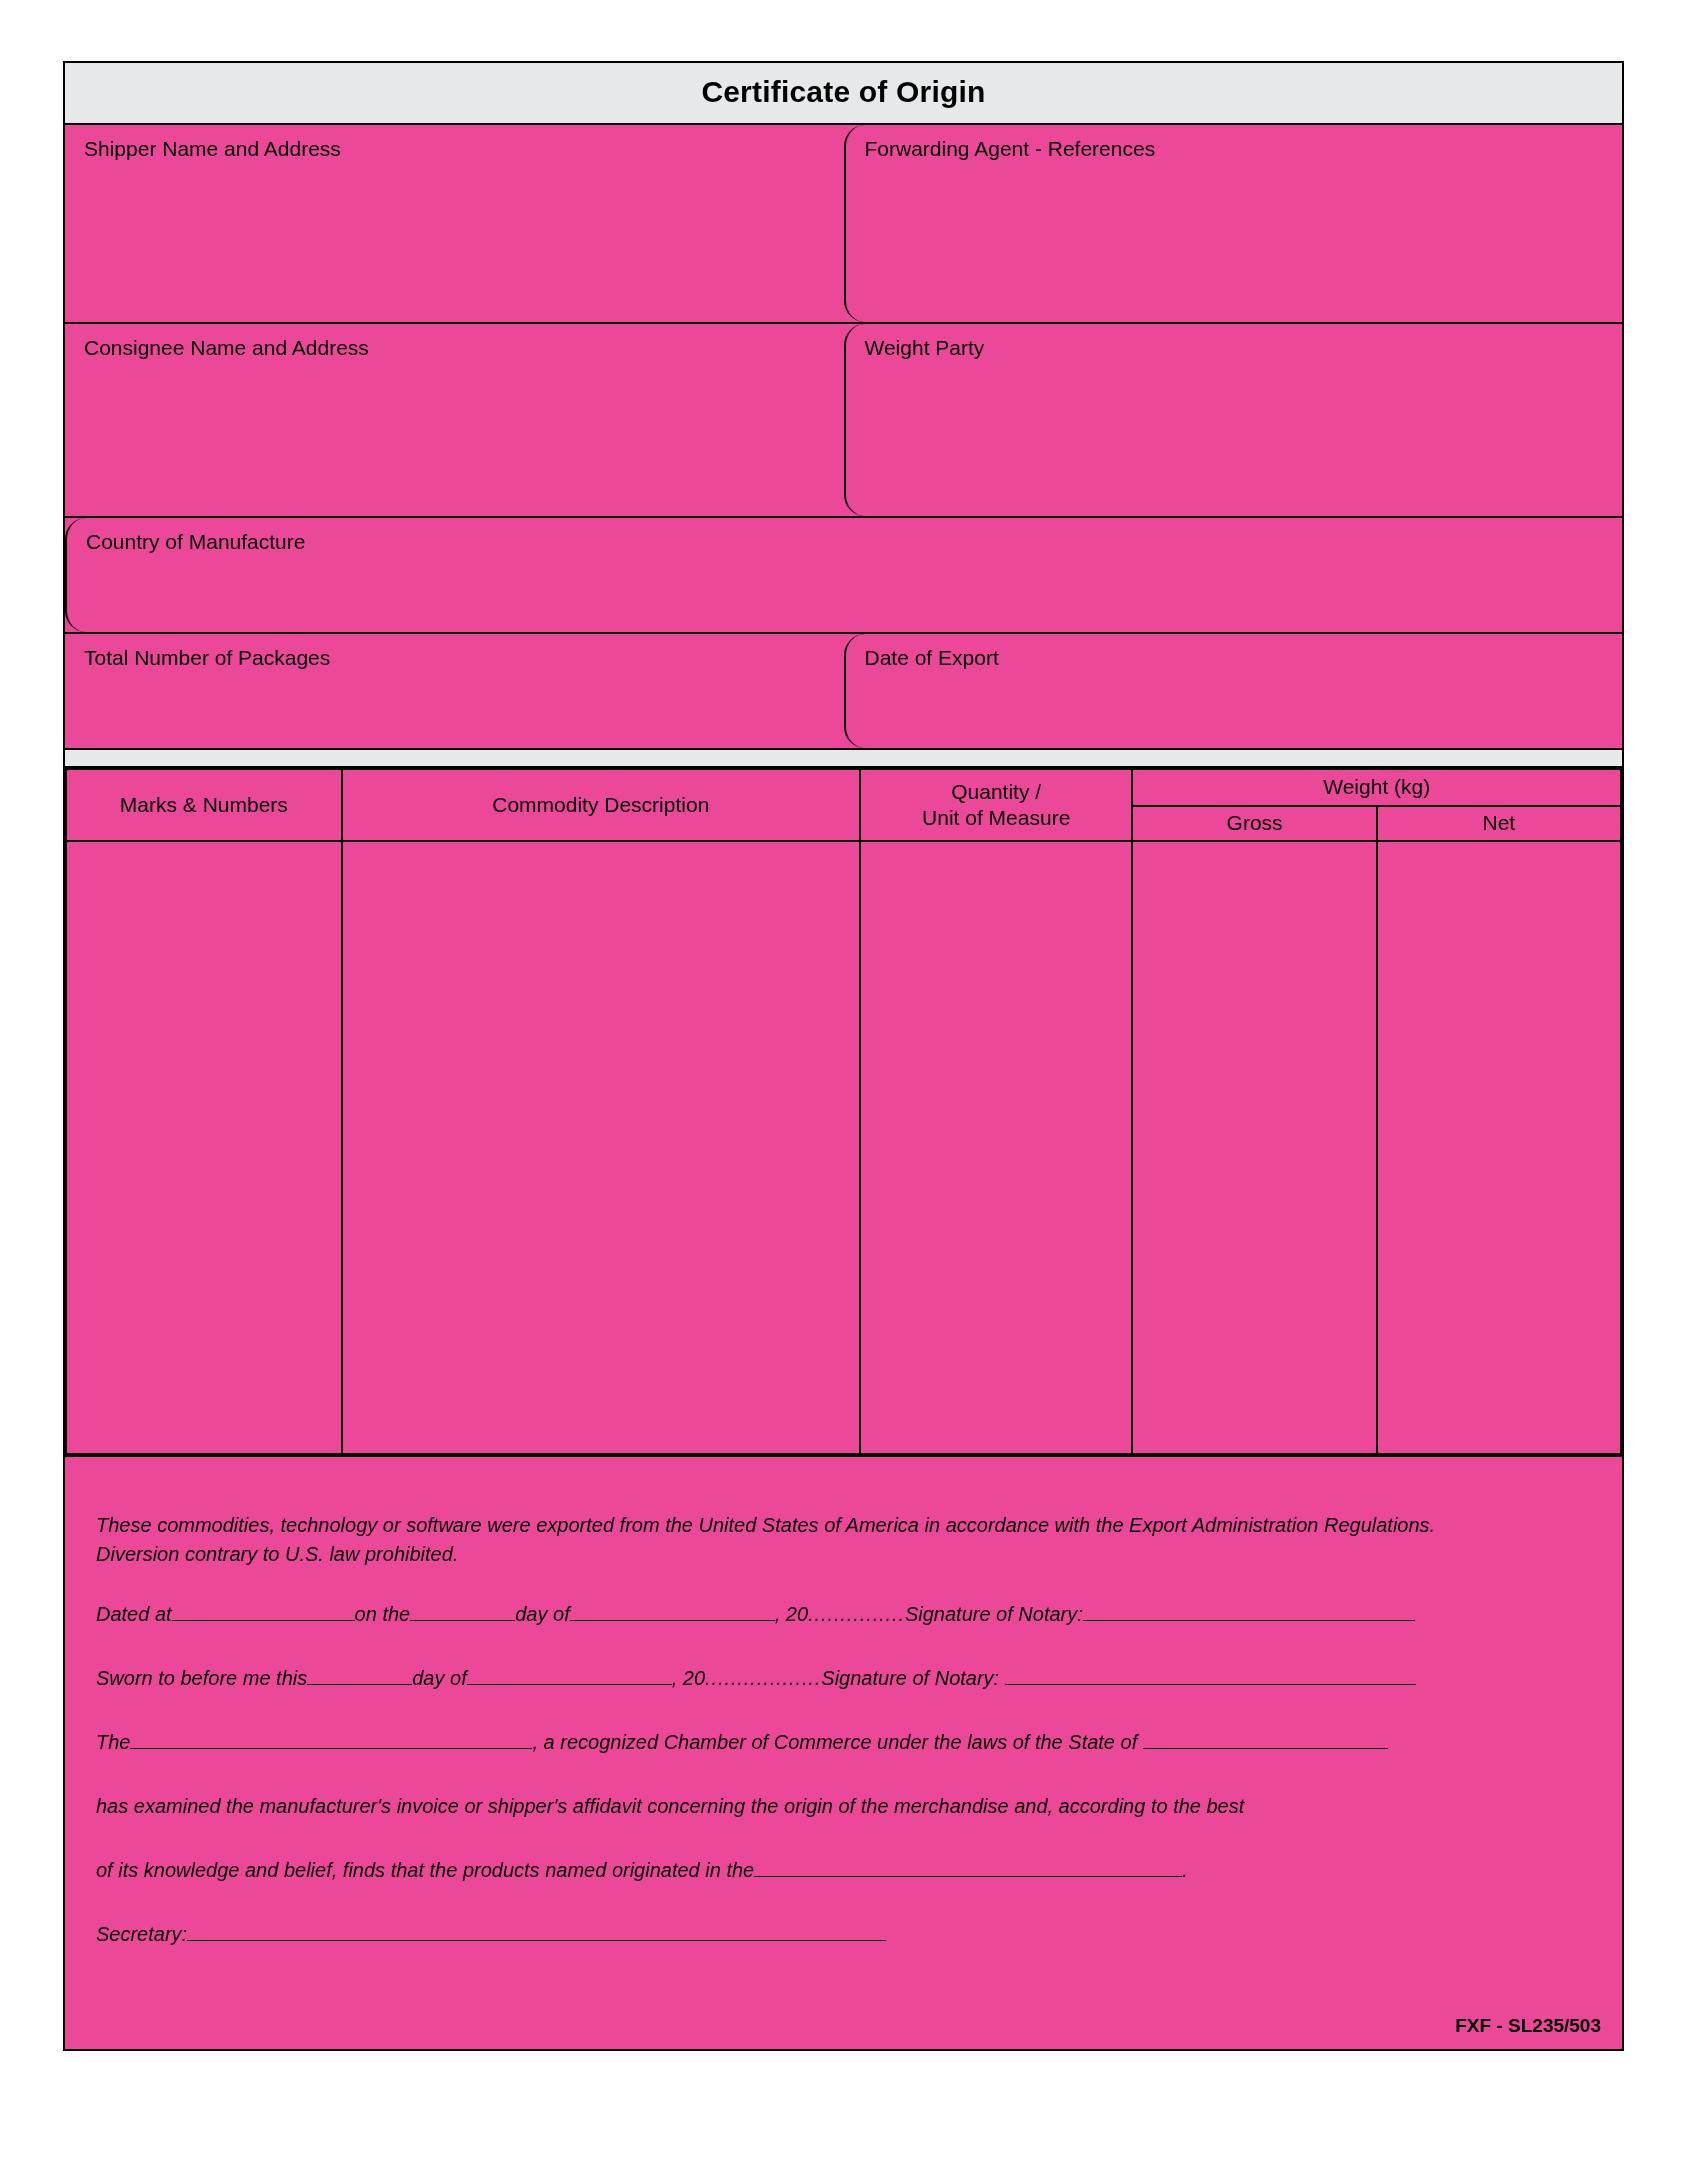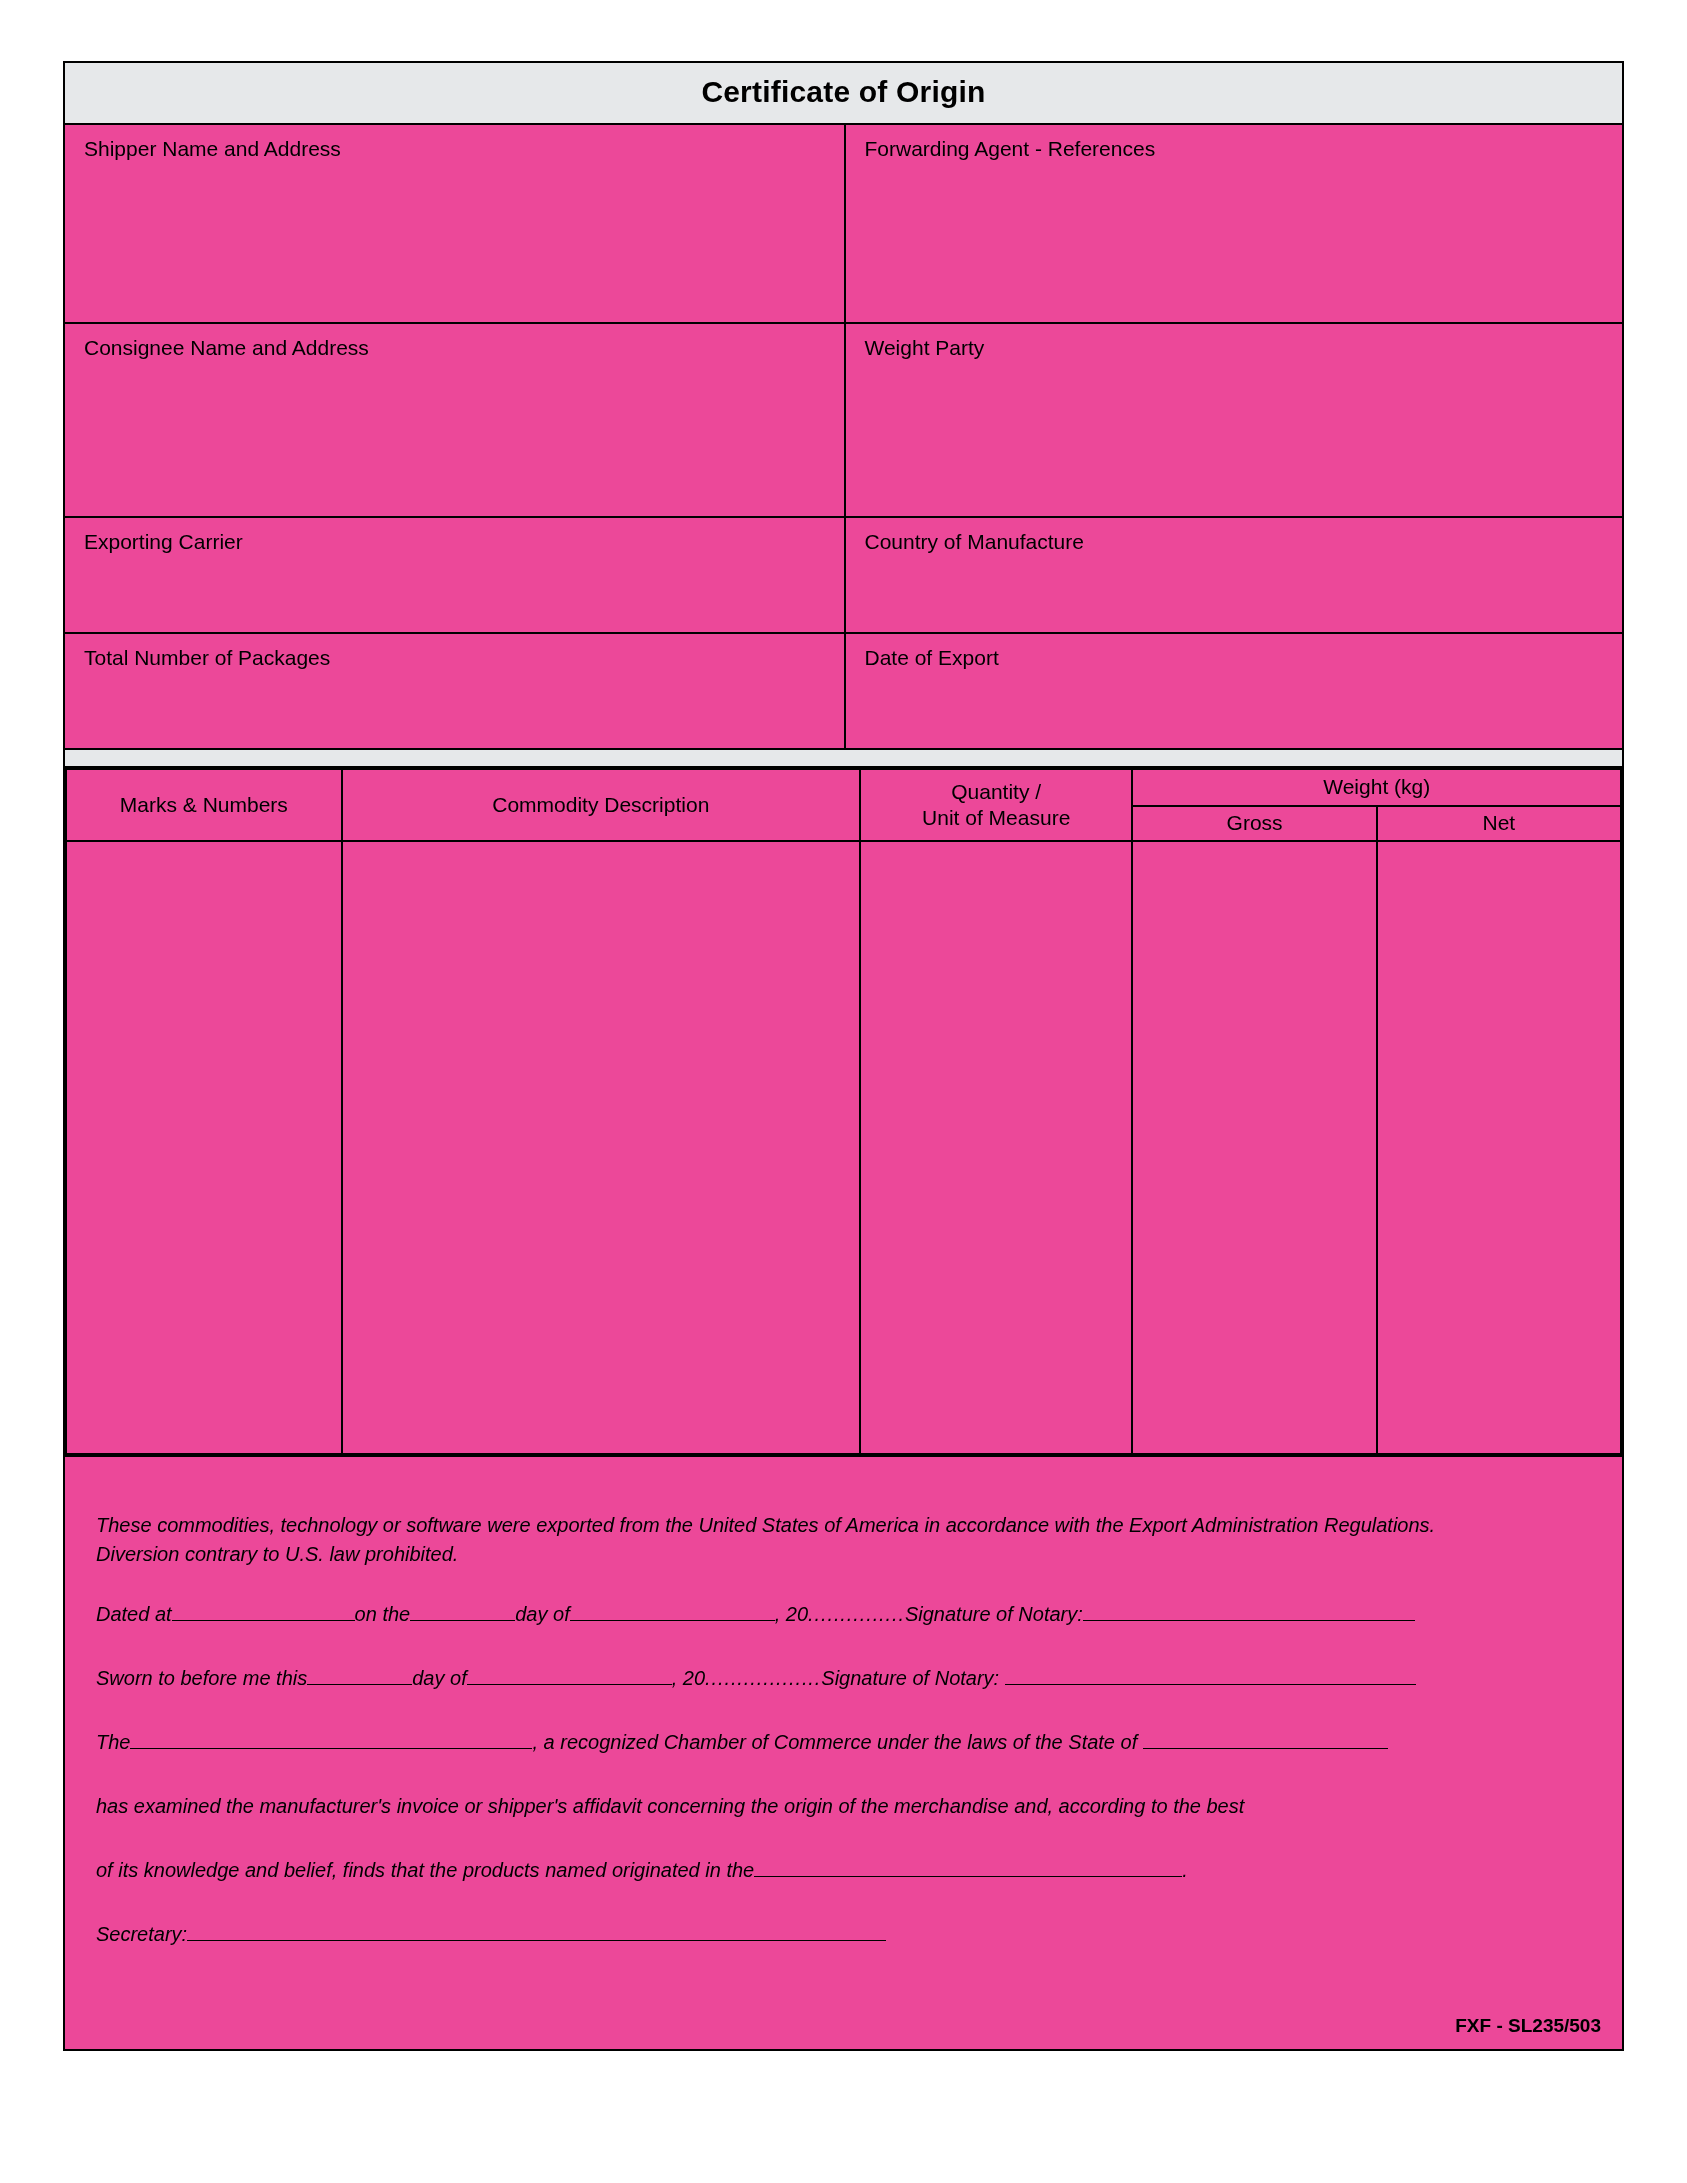--- a/index.html
+++ b/index.html
@@ -47,20 +47,21 @@
   .grid-top {
     border-bottom: 0;
   }
   .row {
     display: flex;
     width: 100%;
   }
   .cell {
     box-sizing: border-box;
     position: relative;
+    border-radius: 21px;
   }
   .cell .lbl {
     display: block;
     font-size: 21px;
     padding: 12.2px 0 0 19px;
     line-height: 1.15;
   }
 
   .bl { border-left: 2.6px solid #000; }
   .bb { border-bottom: 2.6px solid #000; }
@@ -182,23 +183,20 @@
       <div class="row bb">
         <div class="cell w-left h-mid">
           <span class="lbl">Consignee Name and Address</span>
         </div>
         <div class="cell w-right h-mid bl">
           <span class="lbl">Weight Party</span>
         </div>
       </div>
 
       <div class="row bb">
-        <div class="cell w-left h-short">
-          <span class="lbl">Exporting Carrier</span>
-        </div>
         <div class="cell w-right h-short bl">
           <span class="lbl">Country of Manufacture</span>
         </div>
       </div>
 
       <div class="row">
         <div class="cell w-left h-short2">
           <span class="lbl">Total Number of Packages</span>
         </div>
         <div class="cell w-right h-short2 bl">

